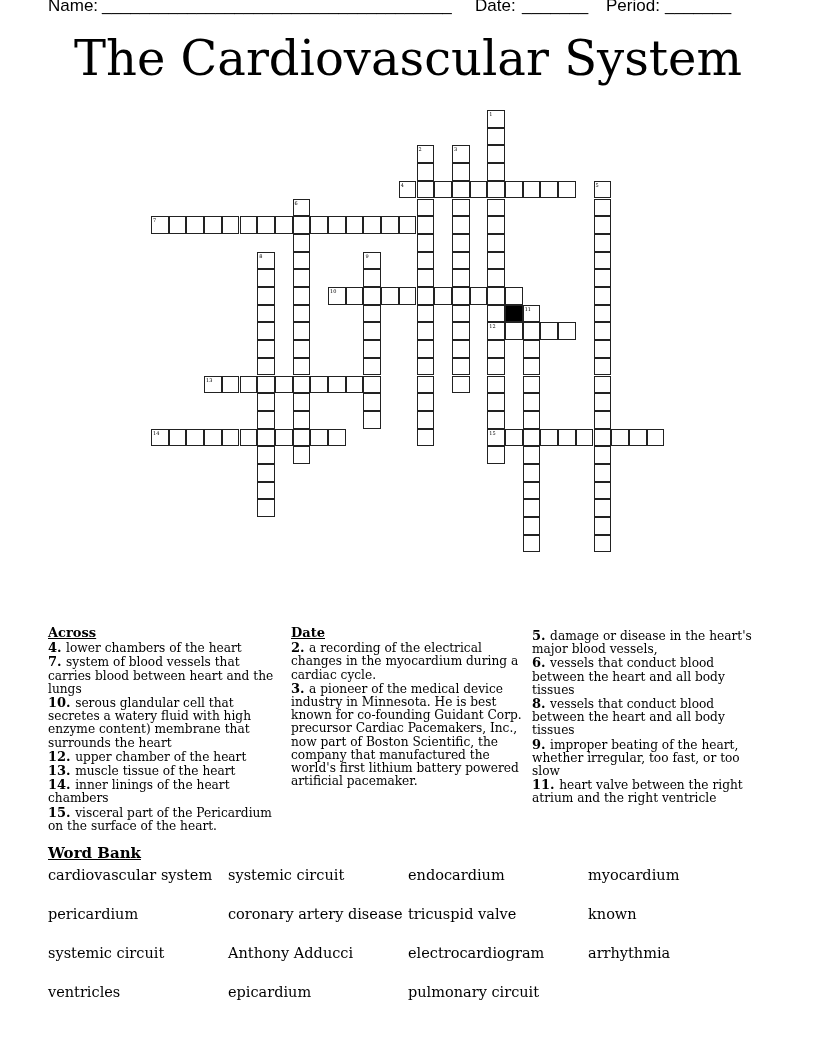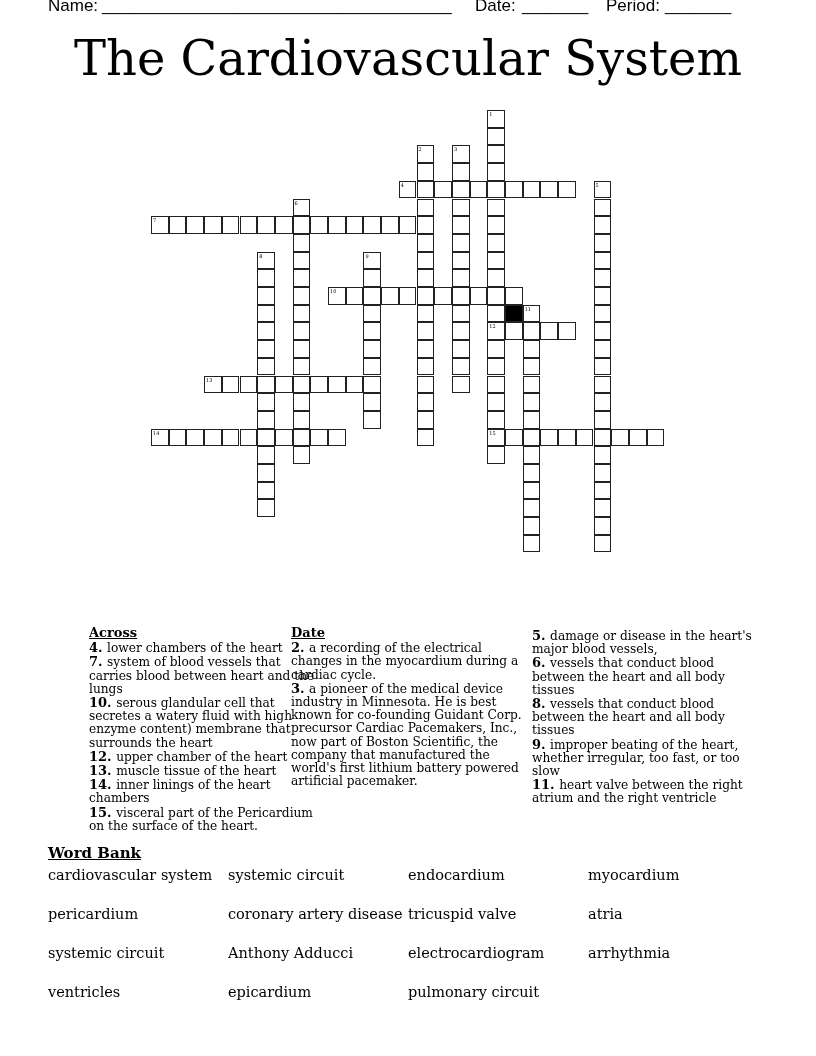--- a/index.html
+++ b/index.html
@@ -239,21 +239,21 @@
     <div class="cell" style="left: 354px; top: 318.6px;"></div>
     <div class="cell" style="left: 389.4px; top: 318.6px;"></div>
     <div class="cell" style="left: 407.1px; top: 318.6px;"></div>
     <div class="cell" style="left: 424.8px; top: 318.6px;"></div>
     <div class="cell" style="left: 460.2px; top: 318.6px;"></div>
     <div class="cell" style="left: 477.9px; top: 318.6px;"></div>
     <div class="cell" style="left: 495.6px; top: 318.6px;"></div>
     <div class="cell black" style="left: 354px; top: 194.7px;"></div>
   </div>
 
-<div class="clues" style="left:48px; width:228px;margin-left:41px;">
+<div class="clues" style="left:48px; width:228px;">
   <h3>Across</h3>
   <div id="across-list">
       <div class="clue"><b>4. </b>lower chambers of the heart</div>
       <div class="clue"><b>7. </b>system of blood vessels that carries blood between heart and the lungs</div>
       <div class="clue"><b>10. </b>serous glandular cell that secretes a watery fluid with high enzyme content) membrane that surrounds the heart</div>
       <div class="clue"><b>12. </b>upper chamber of the heart</div>
       <div class="clue"><b>13. </b>muscle tissue of the heart</div>
       <div class="clue"><b>14. </b>inner linings of the heart chambers</div>
       <div class="clue"><b>15. </b>visceral part of the Pericardium on the surface of the heart.</div>
     </div>
@@ -280,21 +280,21 @@
 <div class="wordbank">
   <h3>Word Bank</h3>
   <div class="wb-grid" id="wb">
       <div>cardiovascular system</div>
       <div>systemic circuit</div>
       <div>endocardium</div>
       <div>myocardium</div>
       <div>pericardium</div>
       <div>coronary artery disease</div>
       <div>tricuspid valve</div>
-      <div>atria</div>
+      <div>known</div>
       <div>systemic circuit</div>
       <div>Anthony Adducci</div>
       <div>electrocardiogram</div>
       <div>arrhythmia</div>
       <div>ventricles</div>
       <div>epicardium</div>
       <div>pulmonary circuit</div>
     </div>
 </div>
 

